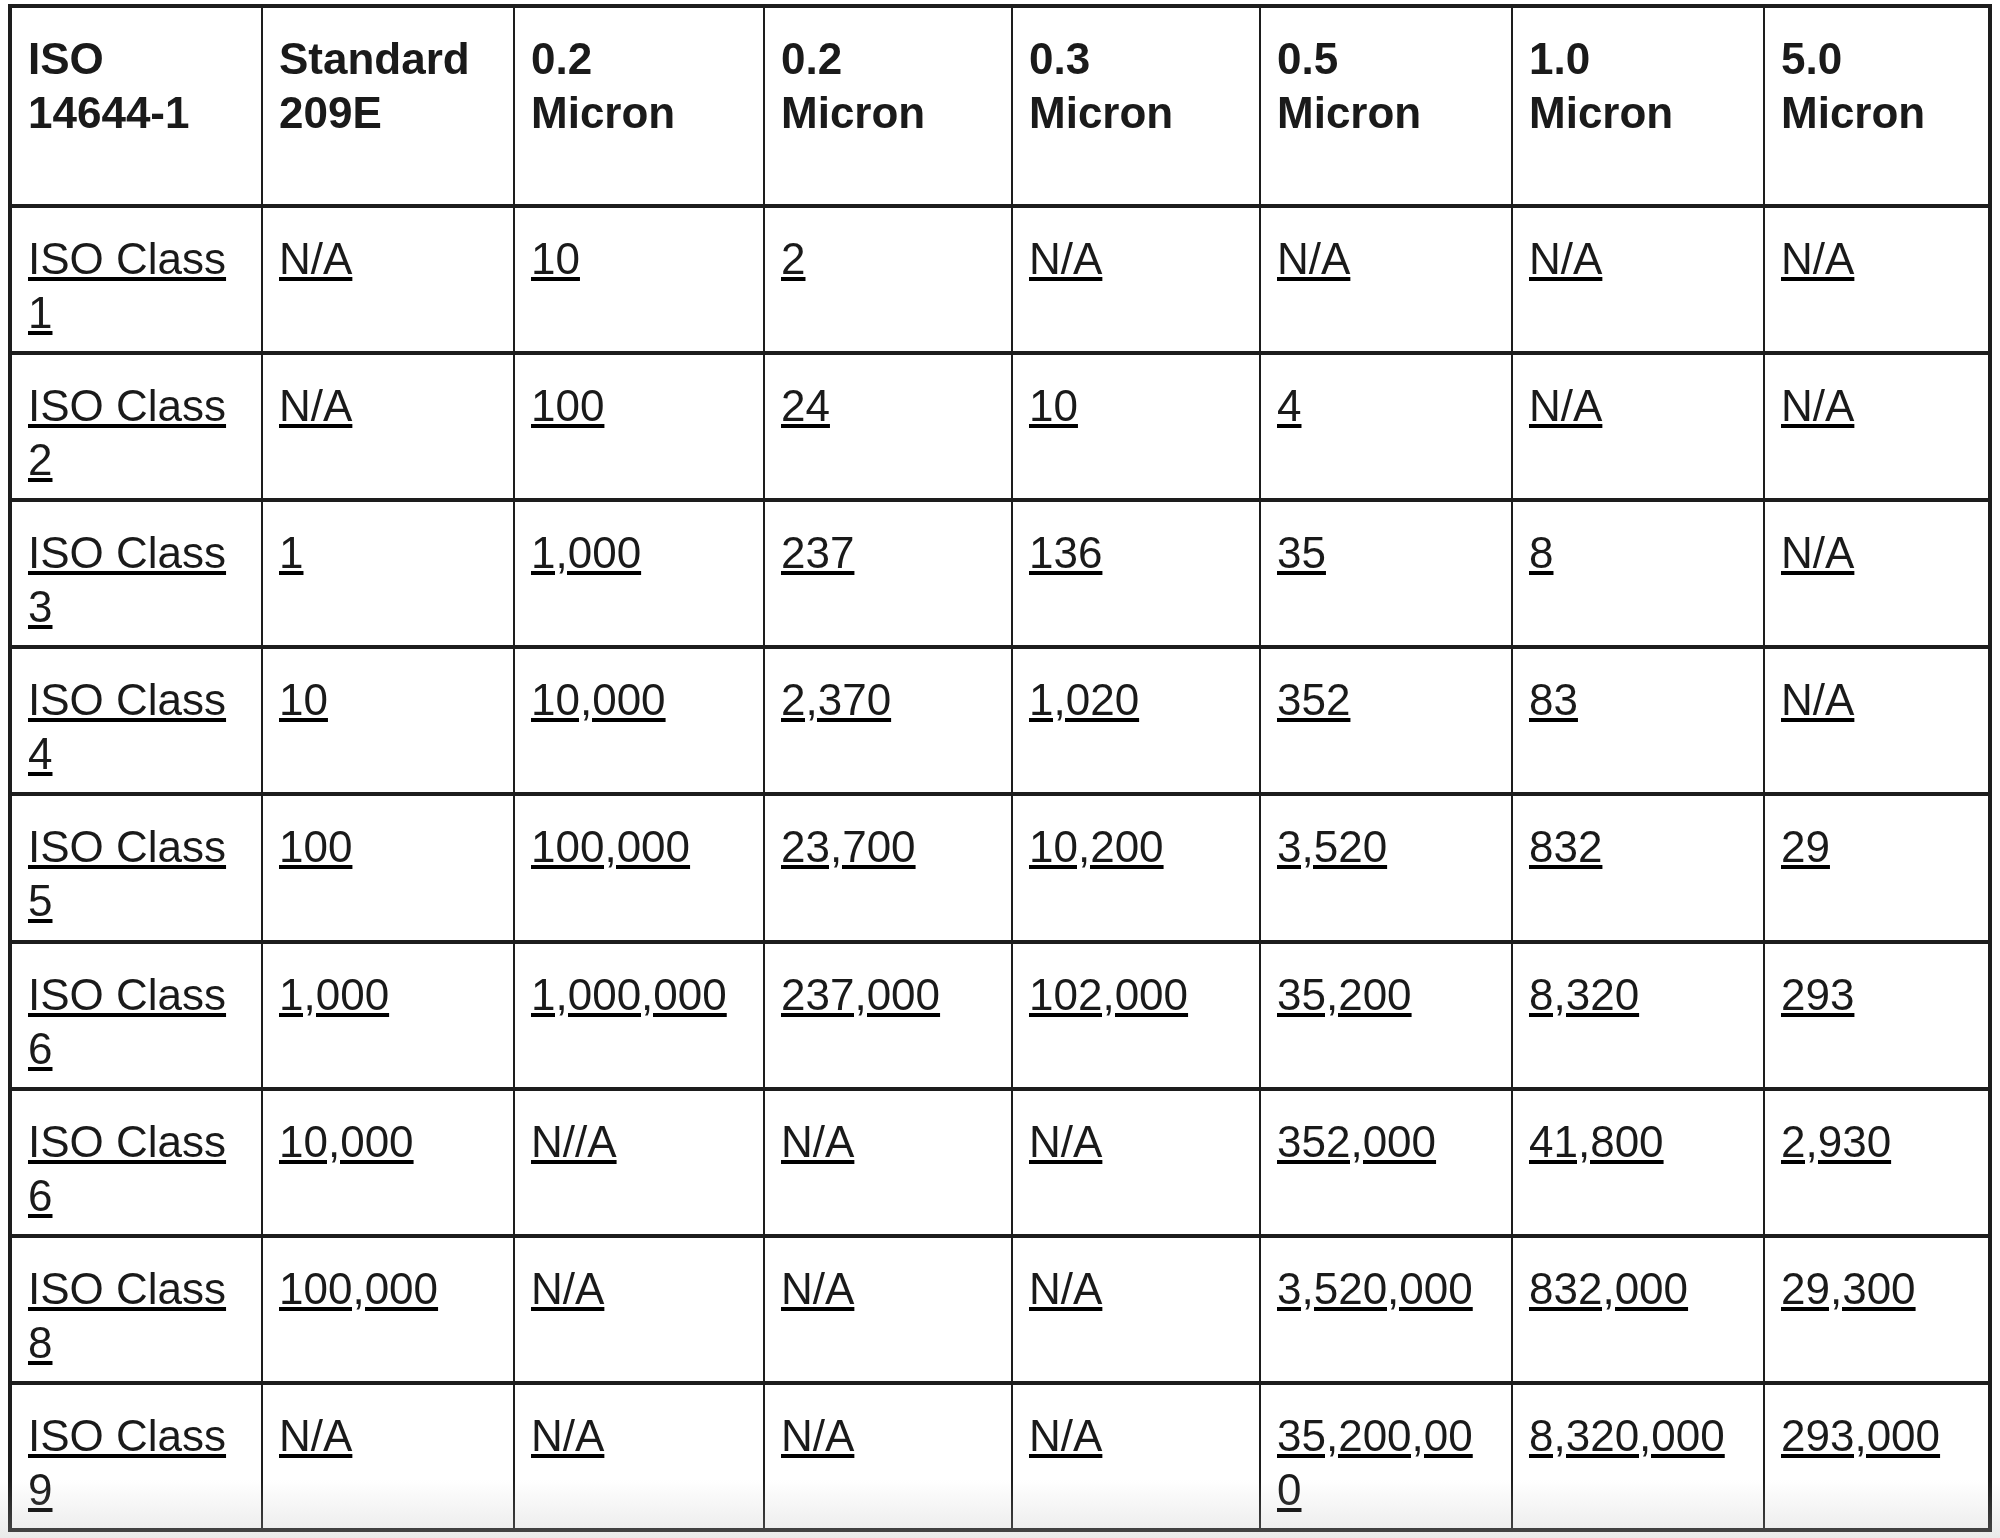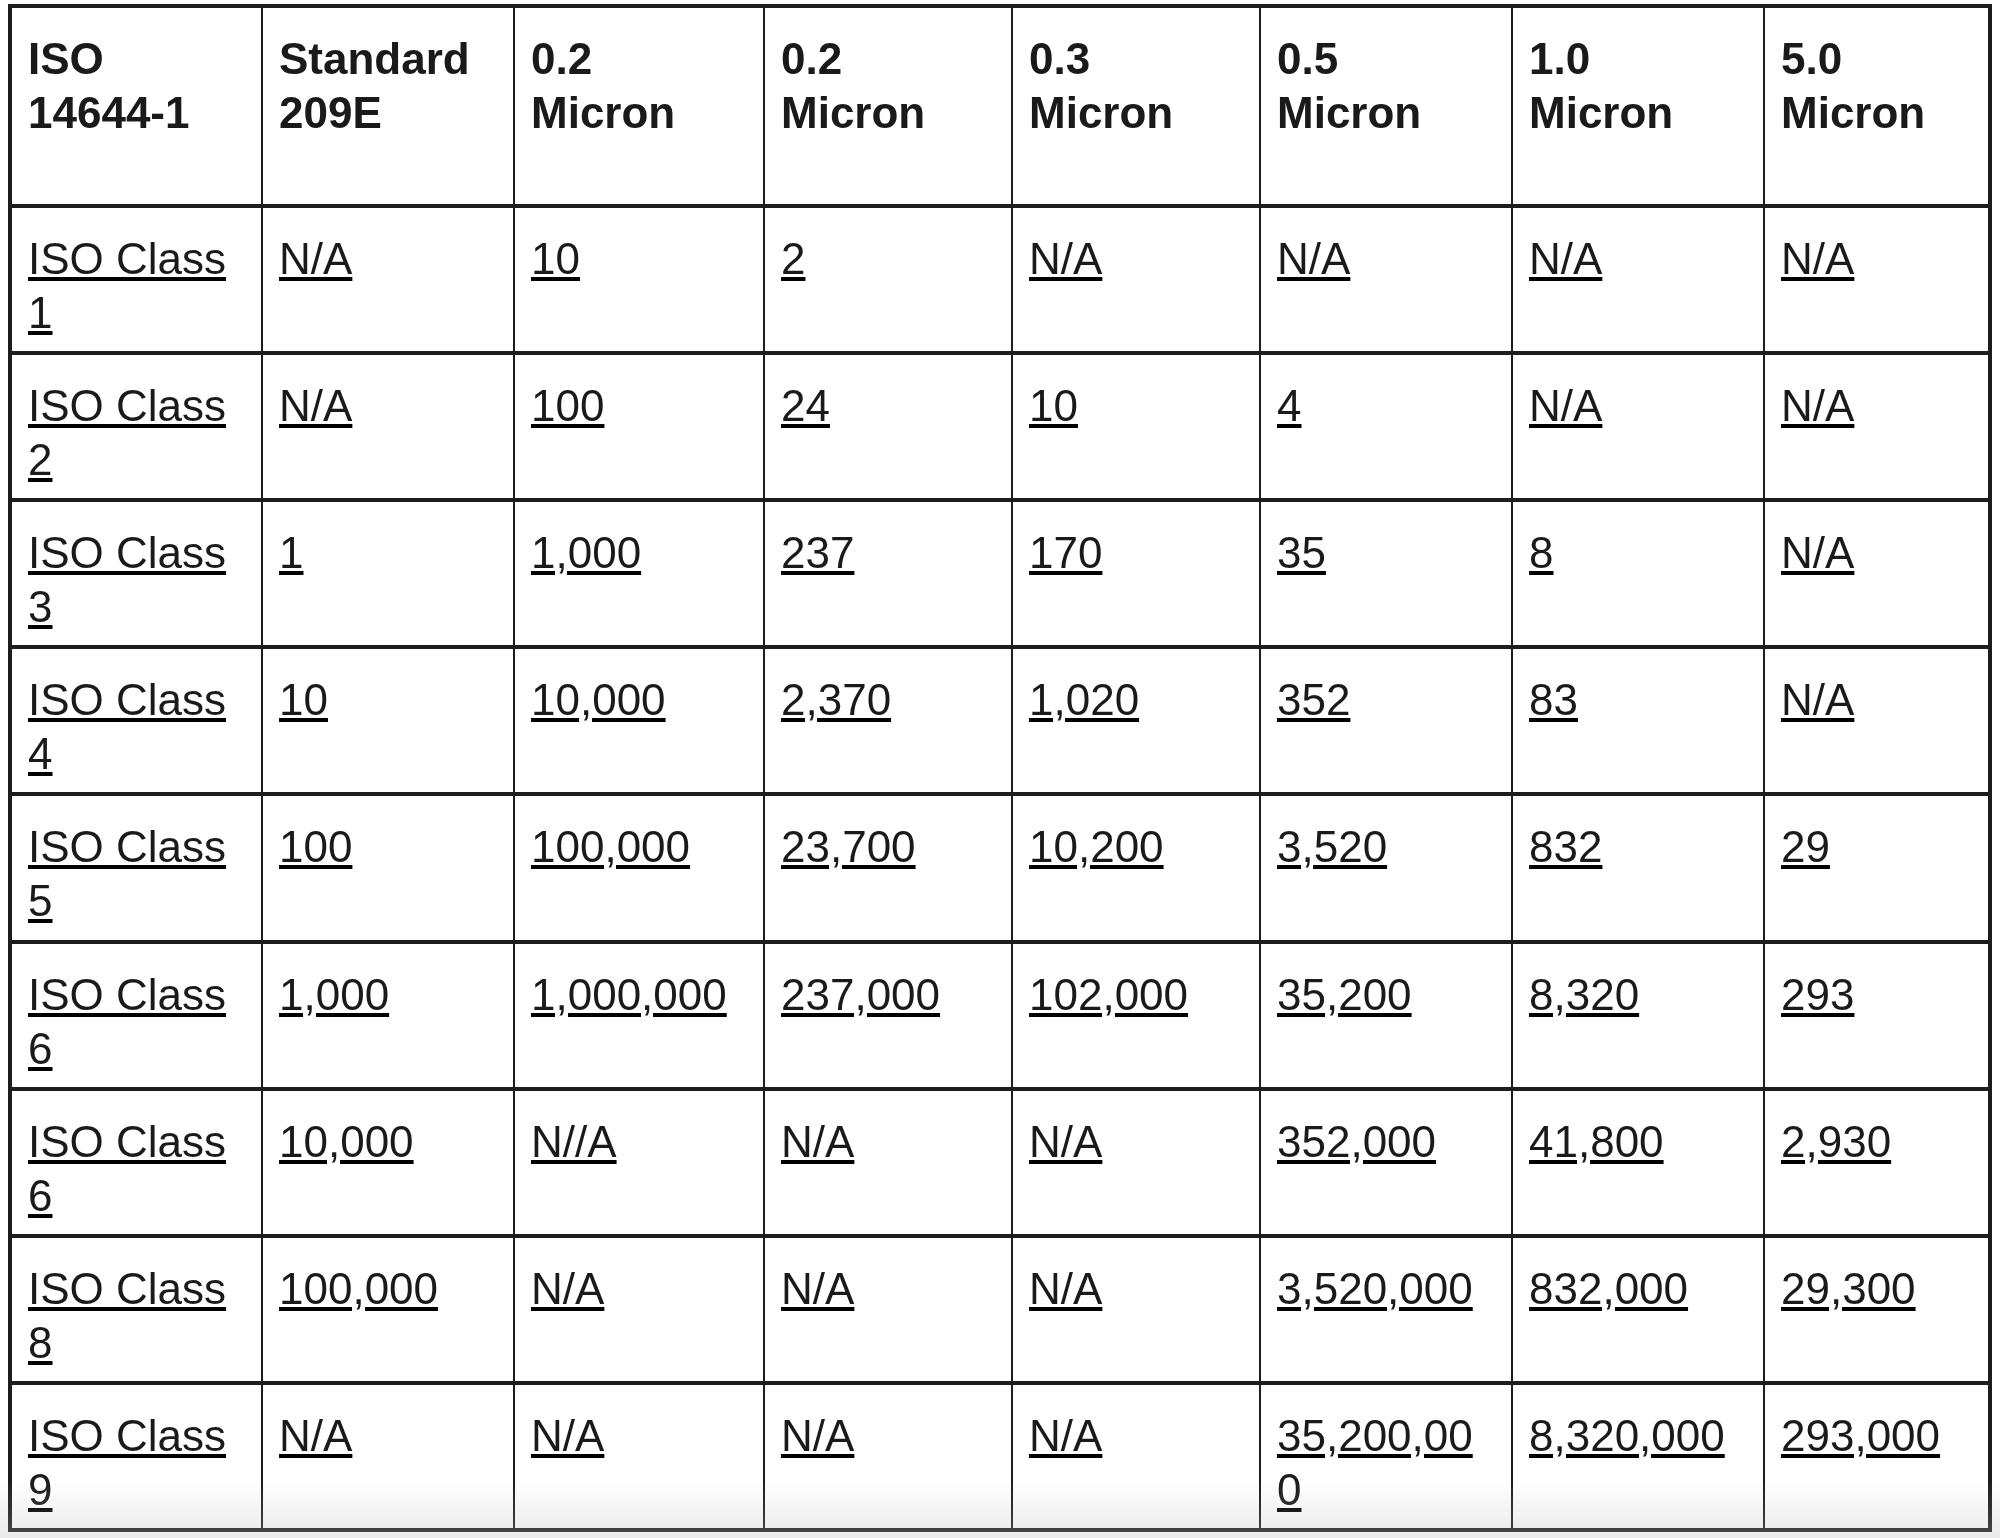--- a/index.html
+++ b/index.html
@@ -103,21 +103,21 @@
         <td>10</td>
         <td>4</td>
         <td>N/A</td>
         <td>N/A</td>
       </tr>
       <tr>
         <td>ISO Class 3</td>
         <td>1</td>
         <td>1,000</td>
         <td>237</td>
-        <td>170</td>
+        <td>136</td>
         <td>35</td>
         <td>8</td>
         <td>N/A</td>
       </tr>
       <tr>
         <td>ISO Class 4</td>
         <td>10</td>
         <td>10,000</td>
         <td>2,370</td>
         <td>1,020</td>

